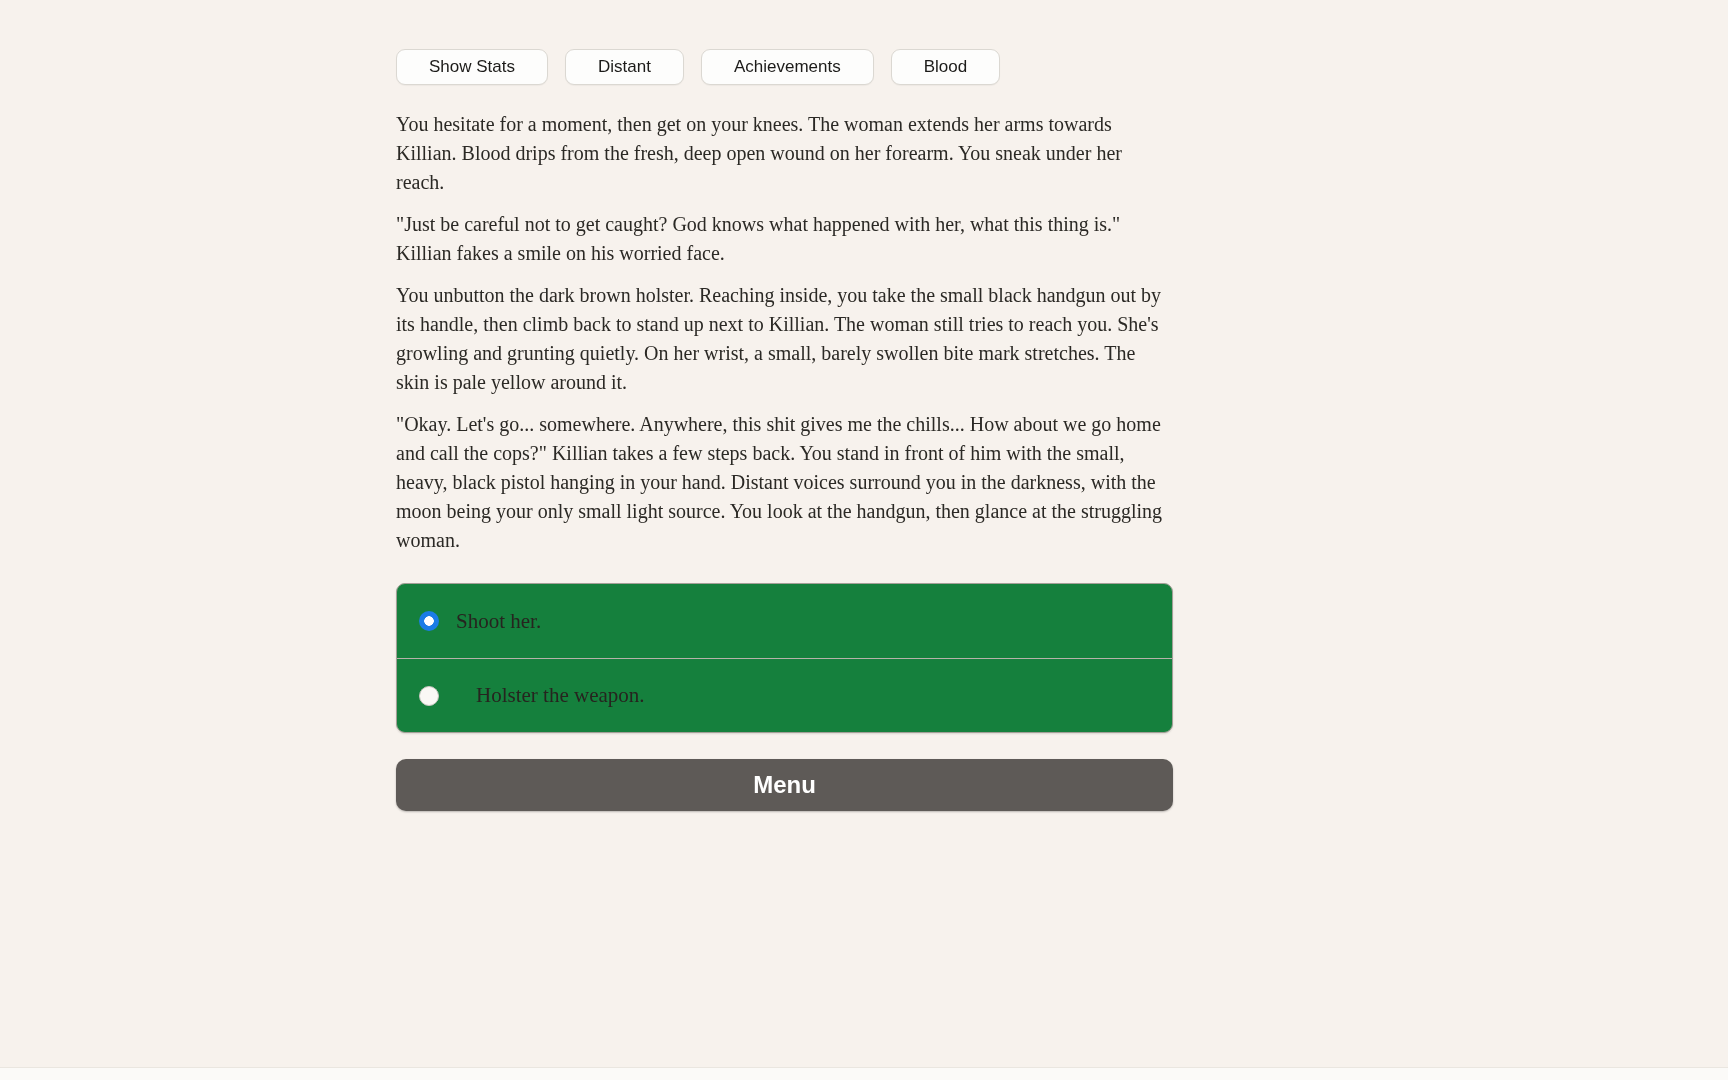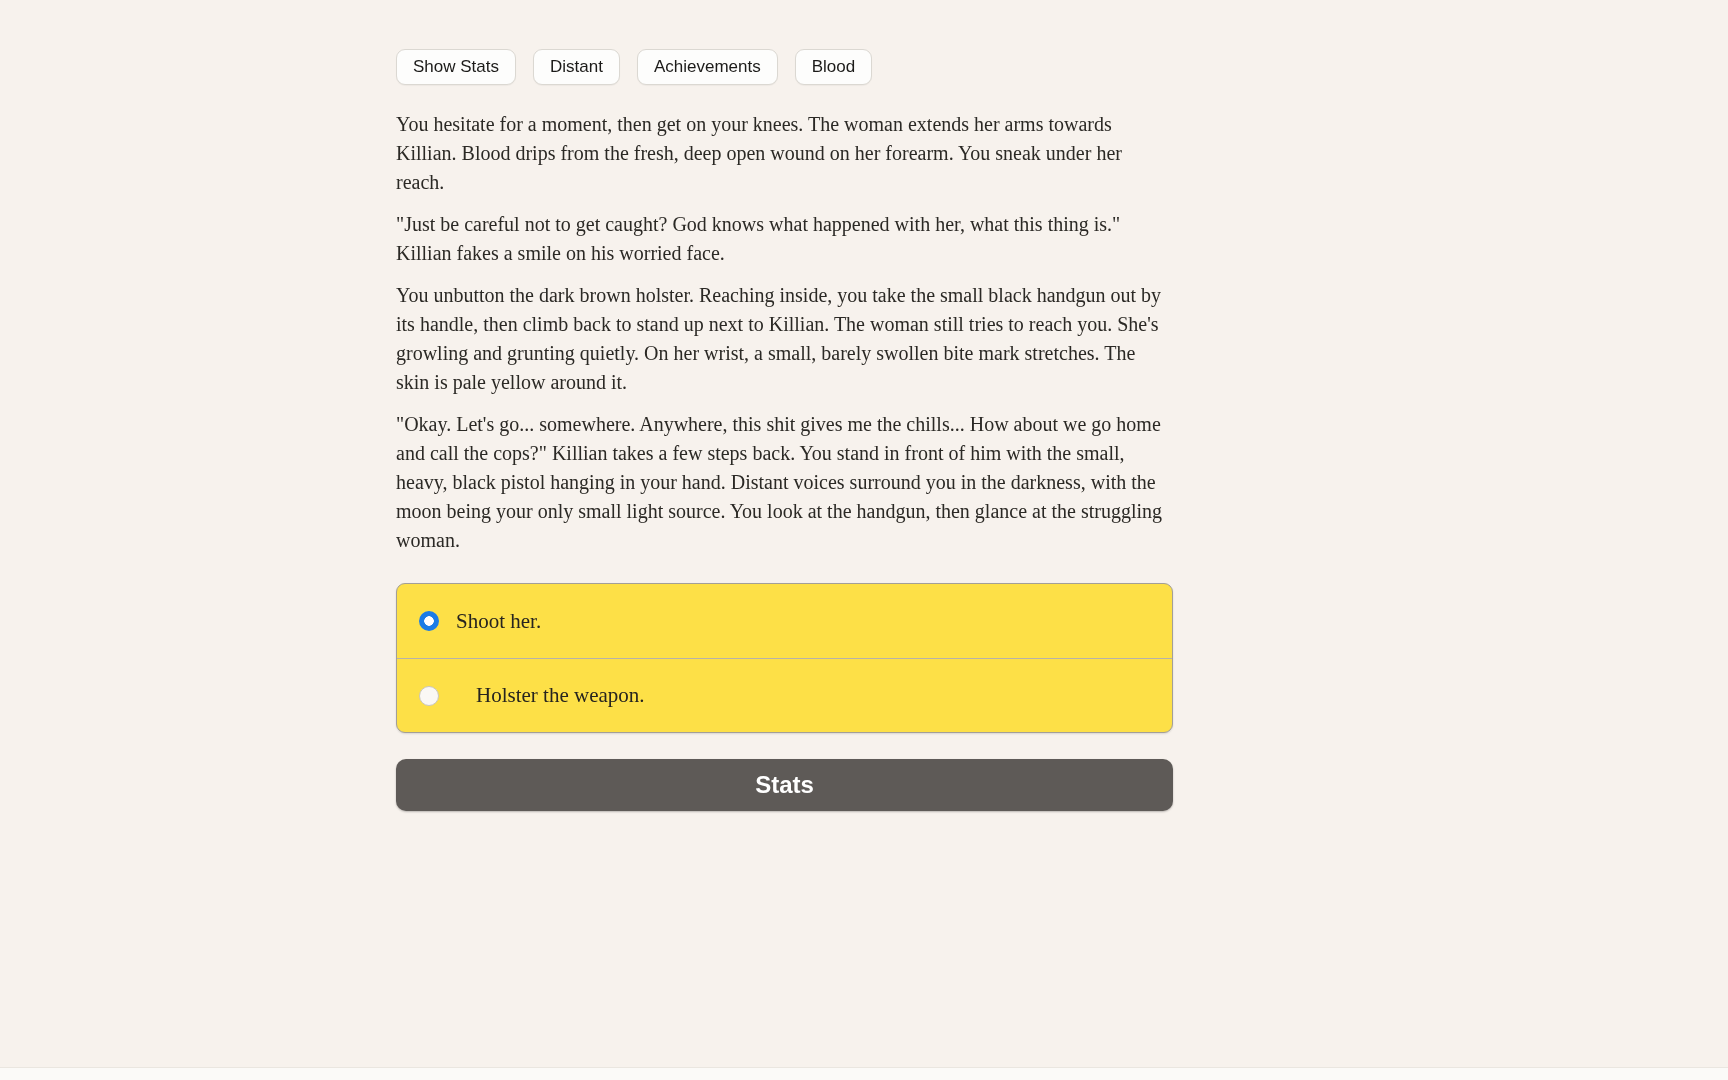--- a/index.html
+++ b/index.html
@@ -38,36 +38,36 @@
     gap: 17px;
   }
   .ui-btn {
     font-family: "Liberation Sans", sans-serif;
     font-size: 17px;
     font-weight: 500;
     color: #1c1b19;
     background: #fdfdfc;
     border: 1px solid #dbd8d2;
     border-radius: 9px;
-    padding: 7px 16px;
+    padding: 7px 32px;
     line-height: 20px;
     cursor: pointer;
     box-shadow: 0 1px 1px rgba(0,0,0,0.04);
   }
   .story p {
     font-size: 20px;
     line-height: 29px;
     margin: 13px 0 0 0;
   }
   .story p:first-child { margin-top: 25px; }
   .choice-box {
     margin-top: 28px;
     border: 1px solid #a39f97;
     border-radius: 9px;
-    background: #fde047;
+    background: #15803d;
     box-shadow: 0 1px 2px rgba(0,0,0,0.12);
     overflow: hidden;
   }
   .choice-row {
     display: flex;
     align-items: center;
     gap: 17px;
     height: 74px;
     padding: 0 22px;
     cursor: pointer;
@@ -137,17 +137,17 @@
     <div class="choice-row">
       <span class="radio checked"></span>
       <span class="choice-label">Shoot her.</span>
     </div>
     <div class="choice-row">
       <span class="radio"></span>
       <span class="choice-label">Holster the weapon.</span>
     </div>
   </div>
 
-  <button class="next-btn">Stats</button>
+  <button class="next-btn">Menu</button>
 
 </div>
 
 <div class="bottom-strip"></div>
 
 </body></html>

